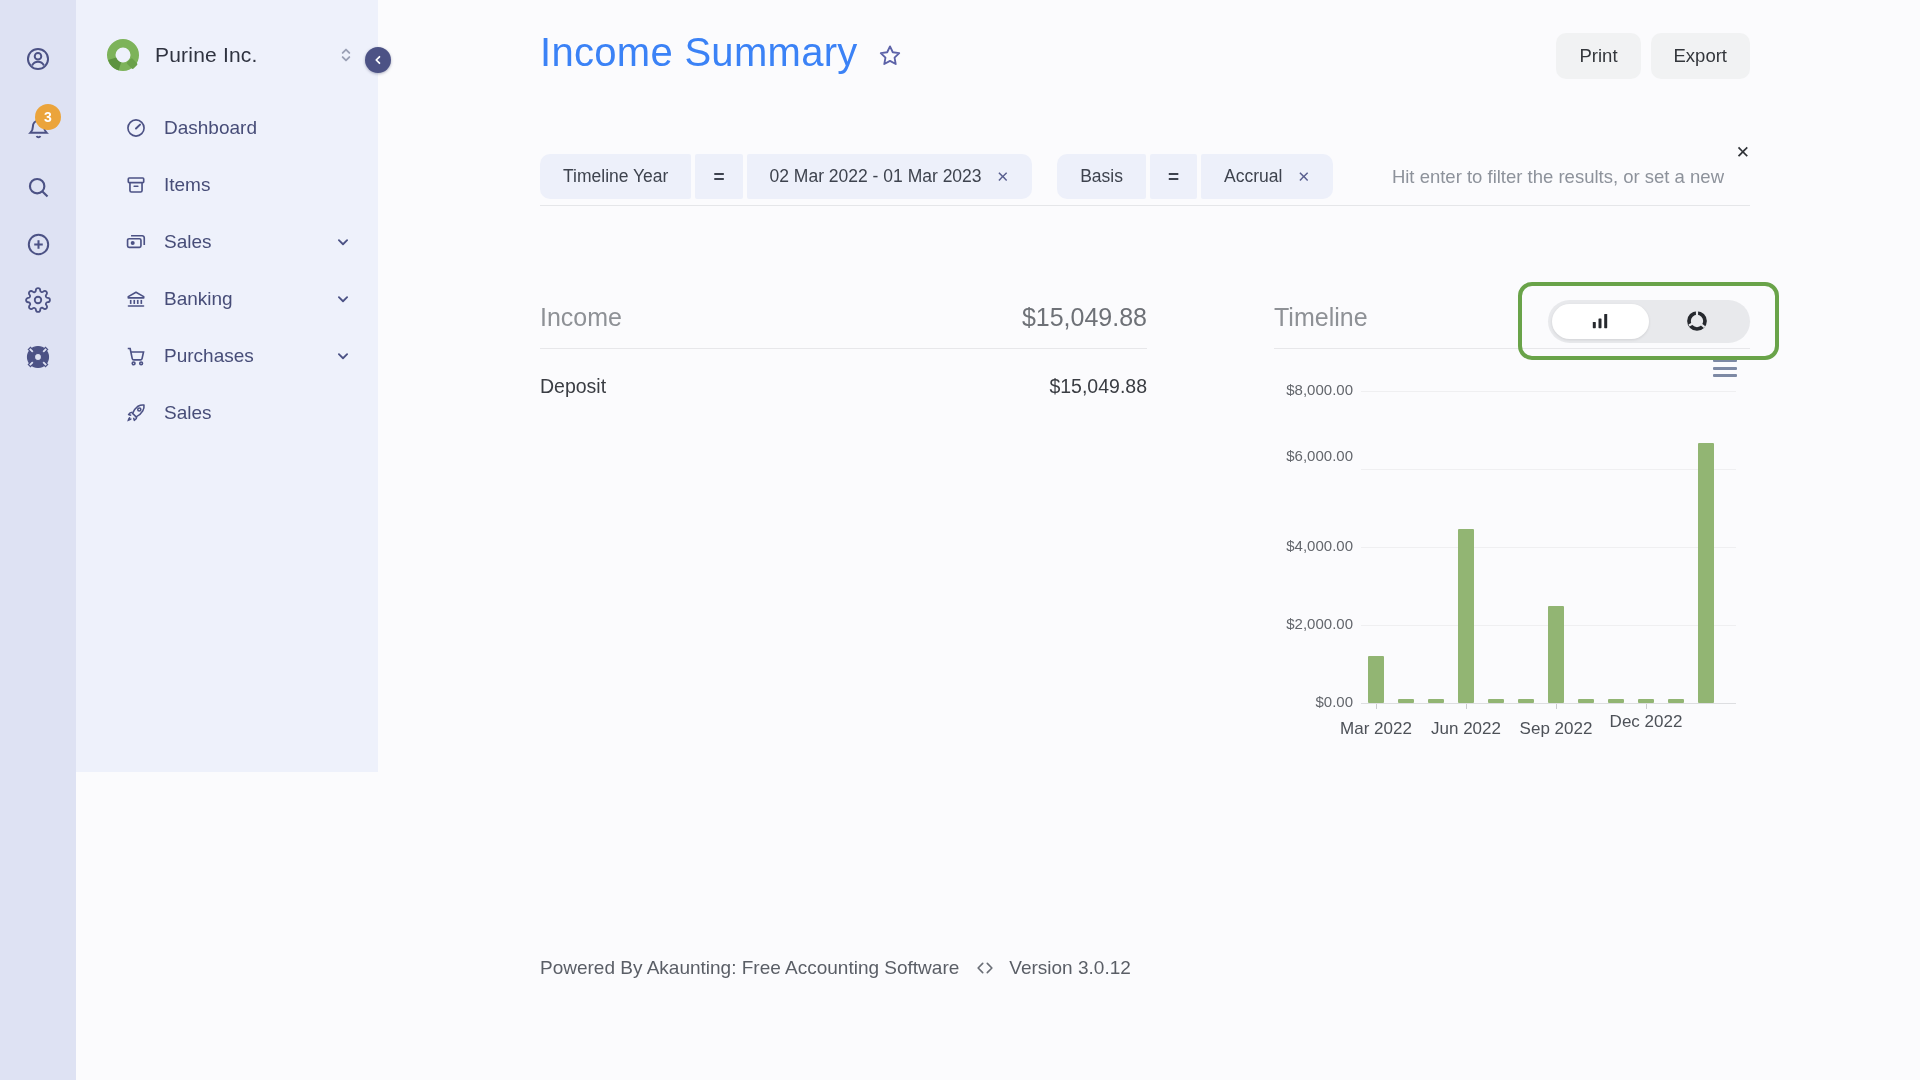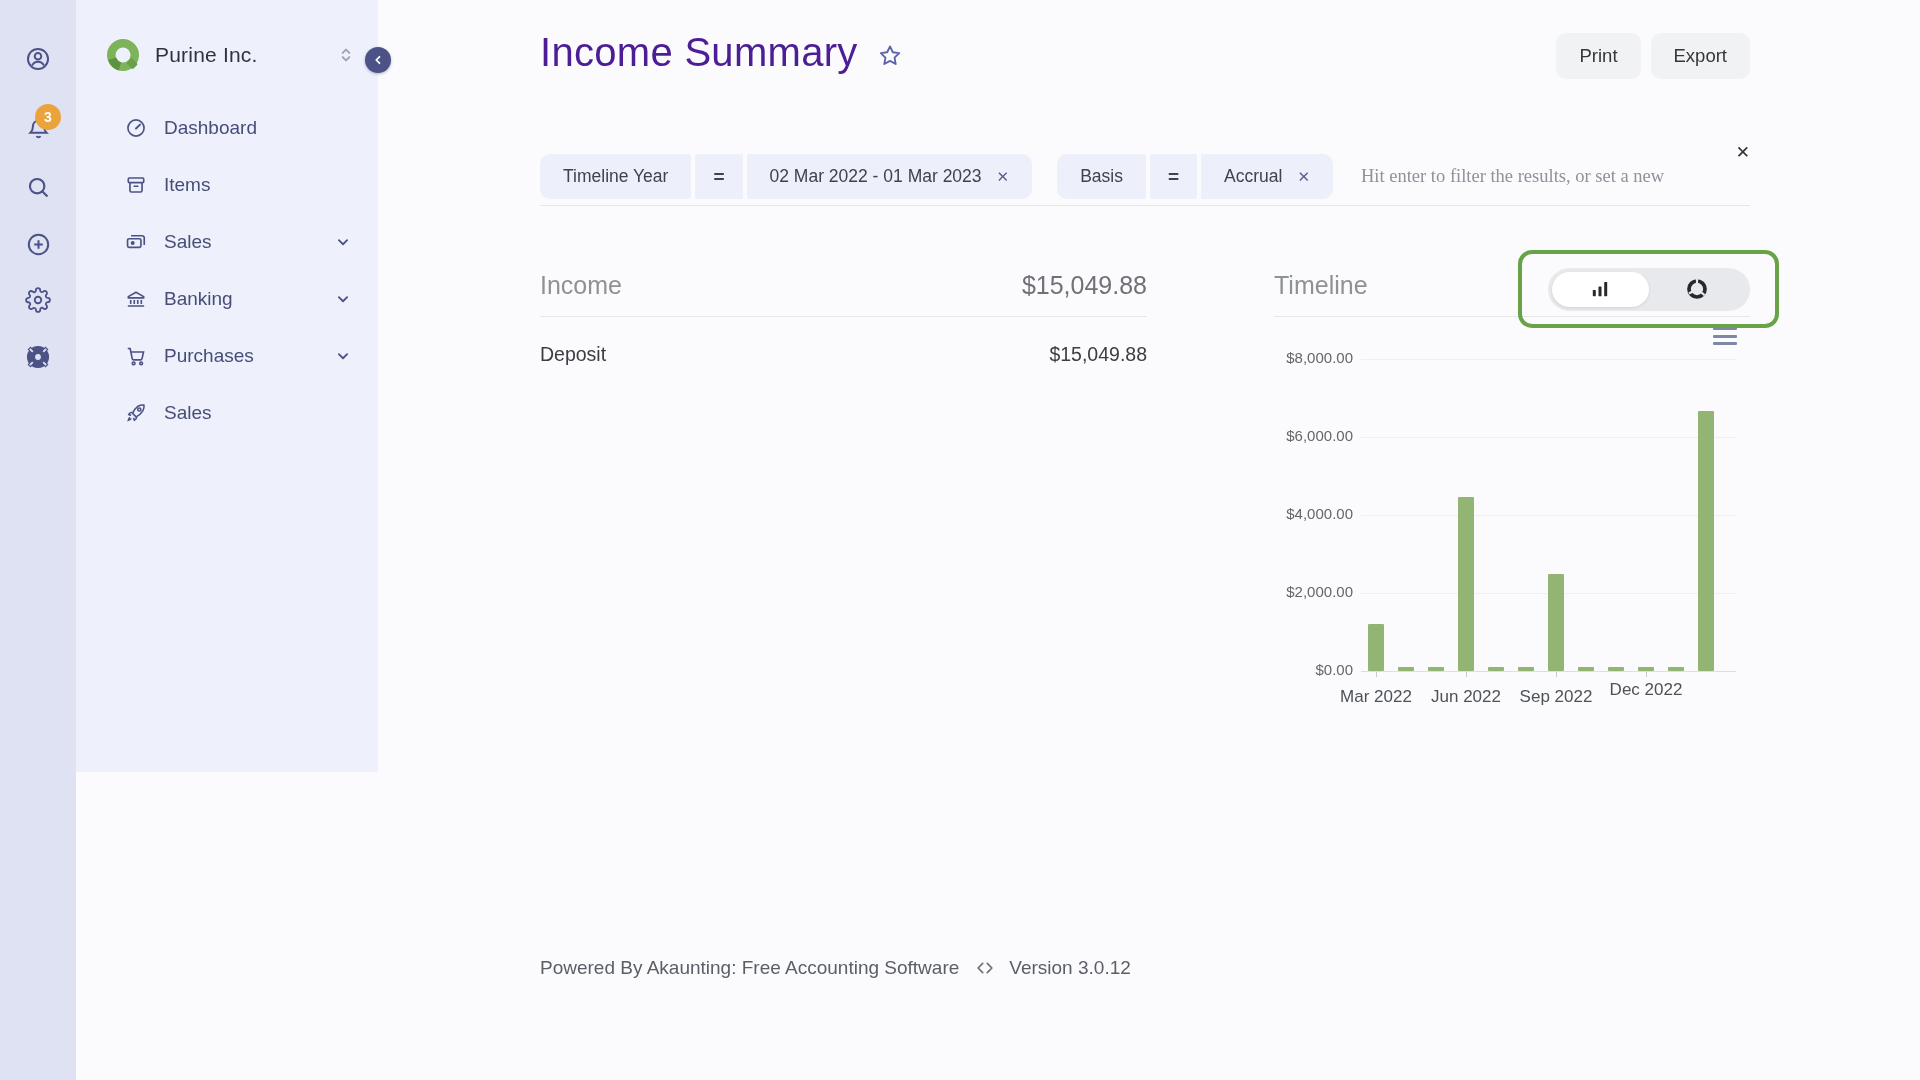--- a/index.html
+++ b/index.html
@@ -23,40 +23,40 @@
   .nav-item svg { flex:0 0 22px; stroke:#4c5285; }
   .nav-label { margin-left:17px; font-size:19px; color:#474d78; }
   .nav-item.active .nav-label { font-weight:700; color:#343a5e; }
   .nav-chevron { margin-left:auto; display:flex; }
 
   
   .main { position:relative; flex:1; height:1080px; background:#fbfbfd; }
   .main-inner { width:1210px; margin:30px 170px 0 162px; }
   .page-header { display:flex; align-items:flex-start; }
   .title-wrap { display:flex; align-items:center; }
-  .page-title { font-size:40px; font-weight:400; color:#4c1d95; letter-spacing:.3px; }
+  .page-title { font-size:40px; font-weight:400; color:#3b82f6; letter-spacing:.3px; }
   .fav-star { margin-left:18px; margin-top:6px; display:flex; cursor:pointer; }
   .header-buttons { margin-left:auto; display:flex; gap:10px; margin-top:3px; }
   .btn { height:46px; padding:0 23px; background:#f1f2f3; border:none; border-radius:10px; font-family:"Liberation Sans", sans-serif; font-size:18.5px; color:#34373c; cursor:pointer; }
 
   
   .filter-bar { position:relative; margin-top:75px; display:flex; align-items:center; border-bottom:1px solid #e5e6e9; padding-bottom:6px; }
   .chip-group { display:flex; gap:4px; }
   .chip-group + .chip-group { margin-left:25px; }
   .chip { height:45px; display:flex; align-items:center; background:#edf0fa; padding:0 23px; font-size:17.5px; color:#3e434e; font-weight:500; cursor:pointer; }
   .chip.seg-first { border-radius:10px 2px 2px 10px; }
   .chip.seg-mid { border-radius:2px; font-weight:800; font-size:19px; padding:0 18px; }
   .chip.seg-last { border-radius:2px 10px 10px 2px; }
   .chip-x { margin-left:15px; font-size:15px; color:#595f8f; cursor:pointer; }
-  .filter-input { flex:1; margin-left:28px; border:none; outline:none; background:transparent; font-family:Liberation Serif, serif; font-size:18.5px; color:#4d7c0f; padding-right:26px; }
+  .filter-input { flex:1; margin-left:28px; border:none; outline:none; background:transparent; font-family:Liberation Sans, sans-serif; font-size:18.5px; color:#4d7c0f; padding-right:26px;text-align:right; }
   .filter-input::placeholder { color:#8d929b; }
   .filter-clear { position:absolute; right:0; top:-10px; font-size:17px; color:#2f3237; cursor:pointer; line-height:1; }
 
   
-  .content { display:flex; margin-top:59px; }
+  .content { display:flex; margin-top:91px; }
   .panel-head { display:flex; align-items:baseline; justify-content:space-between; padding-top:6px; padding-bottom:16px; border-bottom:1px solid #e7e7ea; }
   .panel-title { font-size:25px; color:#8e9196; font-weight:400; }
   .panel-total { font-size:25px; color:#6e7177; font-weight:400; }
 
   .income-panel { width:607px; }
   .income-row { display:flex; justify-content:space-between; padding-top:26px; font-size:19.5px; color:#3a3d43; }
 
   .timeline-panel { position:relative; margin-left:auto; width:476px; height:460px; }
   .annotation-box { position:absolute; top:-15px; left:244px; width:261px; height:78px; border:4px solid #69a349; border-radius:14px; display:flex; align-items:center; justify-content:center; z-index:3; background:transparent; }
   .chart-toggle { width:202px; height:43px; background:#e8e9ec; border-radius:22px; display:flex; padding:4px; cursor:pointer; }
@@ -309,21 +309,21 @@
           <div class="chart-menu">
               <span></span>
               <span></span>
               <span></span>
             </div>
 
           <div class="chart-ylabels">
               <div class="ylabel" style="top: 396px;">$0.00</div>
               <div class="ylabel" style="top: 318px;">$2,000.00</div>
               <div class="ylabel" style="top: 240px;">$4,000.00</div>
-              <div class="ylabel" style="top: 162px;">$6,000.00</div>
+              <div class="ylabel" style="top: 150px;">$6,000.00</div>
               <div class="ylabel" style="top: 84px;">$8,000.00</div>
             </div>
           <div class="chart-plot">
               <div class="gridline baseline" style="top: 312px;"></div>
               <div class="gridline" style="top: 234px;"></div>
               <div class="gridline" style="top: 156px;"></div>
               <div class="gridline" style="top: 78px;"></div>
               <div class="gridline" style="top: 0px;"></div>
               <div class="bar" title="Mar 2022" style="left: 7px; height: 46.8px; background: rgb(146, 181, 115);"></div>
               <div class="bar" title="Apr 2022" style="left: 37px; height: 4px; background: rgb(146, 181, 115);"></div>

